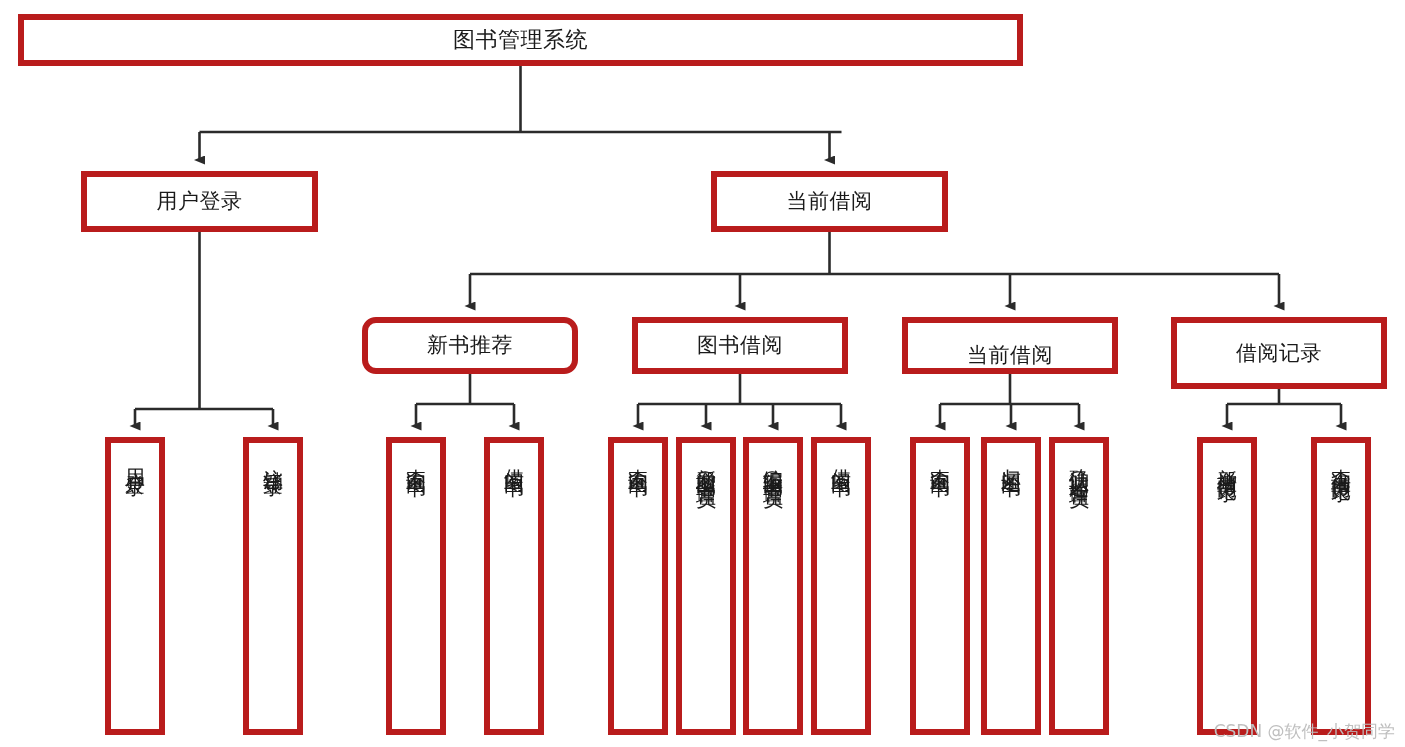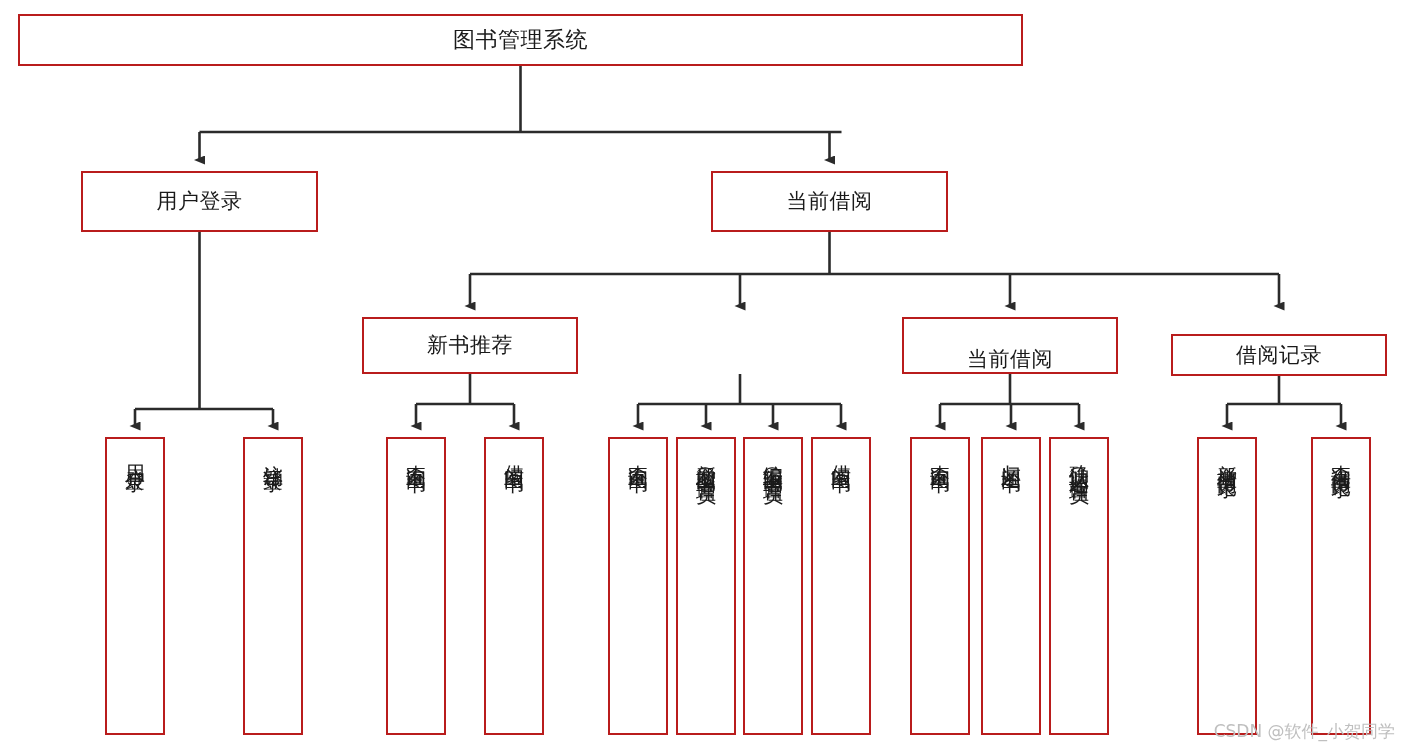--- a/index.html
+++ b/index.html
@@ -21,21 +21,21 @@
   #edges {
     position: absolute;
     left: 0;
     top: 0;
     width: 1405px;
     height: 747px;
   }
   .node {
     position: absolute;
     box-sizing: border-box;
-    border: 2px solid #b91c1c;
+    border: 6px solid #b91c1c;
     background: #ffffff;
     display: flex;
     align-items: center;
     justify-content: center;
     color: #1a1a1a;
     z-index: 2;
   }
   .node .label {
     display: block;
     text-align: center;
@@ -134,27 +134,30 @@
     <span class="label">图书管理系统</span>
   </div>
 
   <div class="node horiz" id="node-l2-0" style="left: 81px; top: 171px; width: 237px; height: 61px;">
     <span class="label">用户登录</span>
   </div>
   <div class="node horiz" id="node-l2-1" style="left: 711px; top: 171px; width: 237px; height: 61px;">
     <span class="label">当前借阅</span>
   </div>
 
-  <div class="node horiz" id="node-l3-0" style="left: 362px; top: 317px; width: 216px; height: 57px;">
+  <div class="node horiz" id="node-l3-0" style="left: 362px; top: 317px; width: 216px; height: 57px; border-radius: 14px;">
     <span class="label">新书推荐</span>
+  </div>
+  <div class="node horiz" id="node-l3-1" style="left: 632px; top: 317px; width: 216px; height: 57px;">
+    <span class="label">图书借阅</span>
   </div>
   <div class="node horiz" id="node-l3-2" style="left: 902px; top: 317px; width: 216px; height: 57px; align-items: flex-end;">
     <span class="label">当前借阅</span>
   </div>
-  <div class="node horiz" id="node-l3-3" style="left: 1171px; top: 317px; width: 216px; height: 42px; margin-top: 17px;">
+  <div class="node horiz" id="node-l3-3" style="left: 1171px; top: 317px; width: 216px; height: 72px;">
     <span class="label">借阅记录</span>
   </div>
 
   <div class="node vert" id="node-leaf-0" style="left: 105px; top: 437px; width: 60px; height: 298px;">
     <span class="label">用户登录</span>
   </div>
   <div class="node vert" id="node-leaf-1" style="left: 243px; top: 437px; width: 60px; height: 298px;">
     <span class="label">注销登录</span>
   </div>
   <div class="node vert" id="node-leaf-2" style="left: 386px; top: 437px; width: 60px; height: 298px;">

